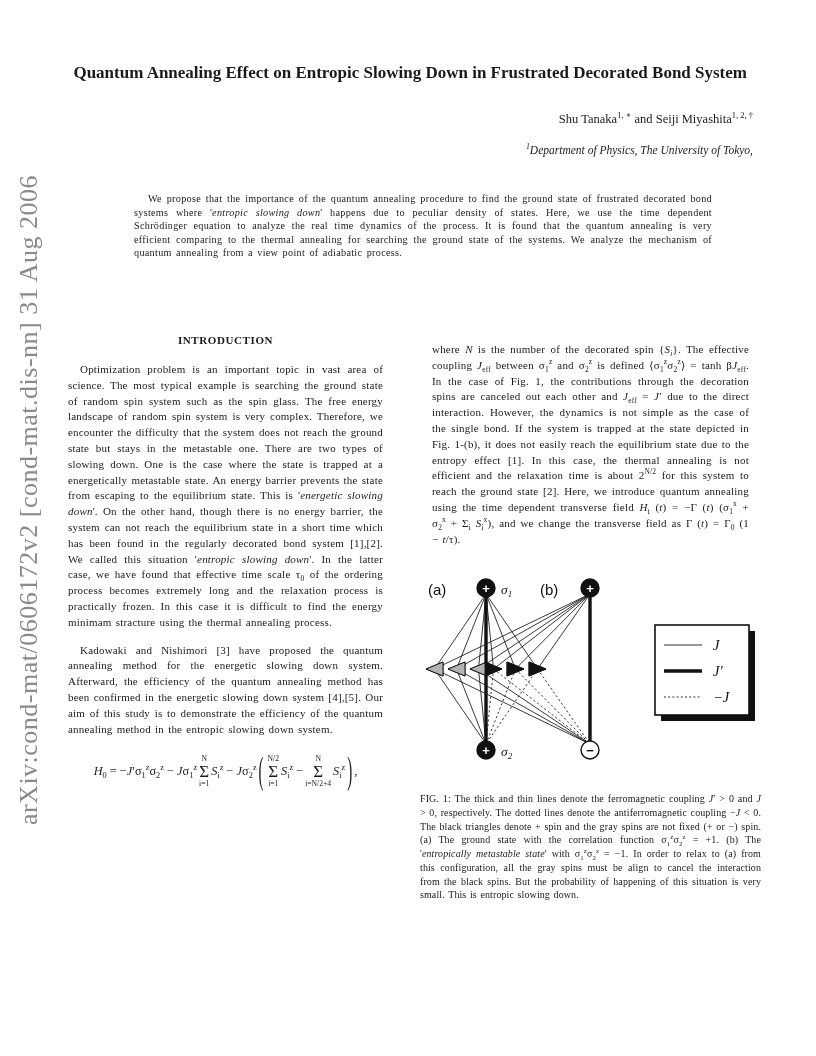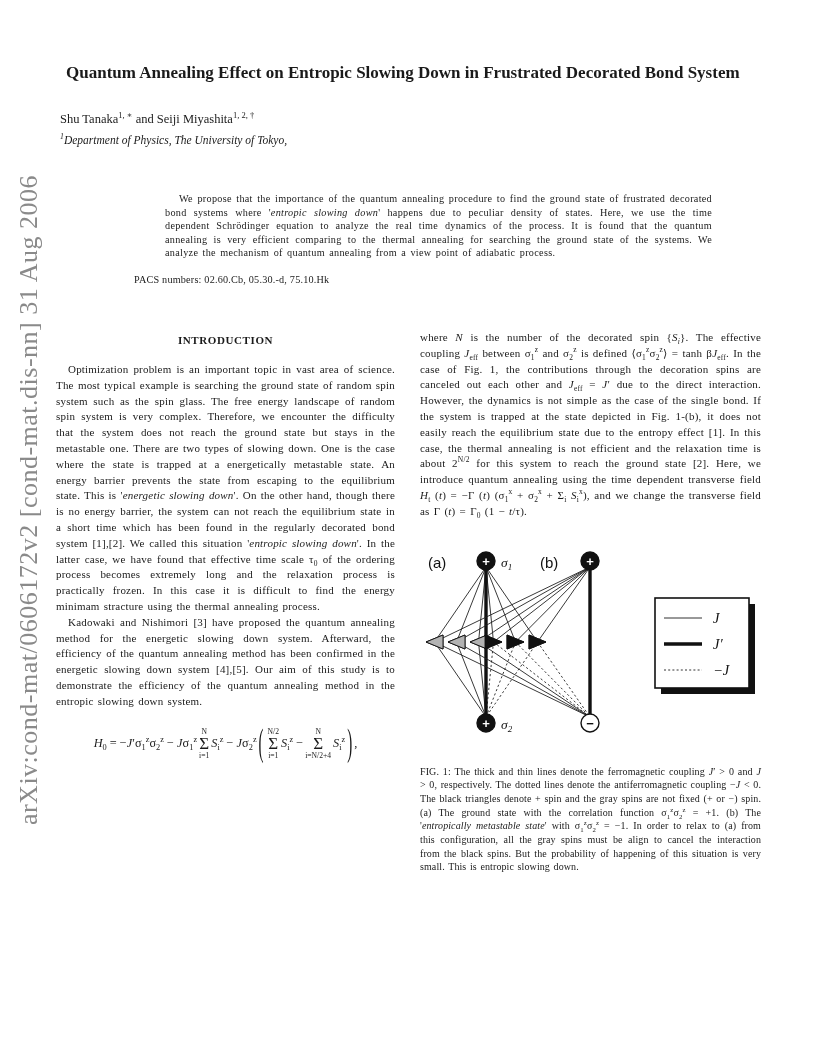--- a/index.html
+++ b/index.html
@@ -5,39 +5,39 @@
   html,body{margin:0;padding:0;background:#fff;}
   #page{position:relative;width:816px;height:1056px;background:#ffffff;overflow:hidden;
         font-family:"Liberation Serif","DejaVu Serif","DejaVu Sans",serif;color:#1a1a1a;}
 
   
   #arxiv-strip{position:absolute;left:-313px;top:477px;width:700px;height:46px;
     transform:rotate(-90deg);text-align:center;font-size:26px;color:#8a8a8a;
     white-space:nowrap;letter-spacing:.5px;}
 
   
-  #title-block{position:absolute;left:60px;top:62px;width:704px;text-align:left;}
+  #title-block{position:absolute;left:49px;top:62px;width:704px;text-align:right;}
   .paper-title{font-size:17px;font-weight:bold;line-height:22px;margin:0 auto;width:692px;}
   .authors{margin-top:28px;font-size:12.5px;}
-  .affiliations{margin-top:6px;font-size:11.5px;font-style:italic;line-height:15px;}
+  .affiliations{margin-top:16px;font-size:11.5px;font-style:italic;line-height:15px;}
 
   
   #abstract-block{position:absolute;left:134px;top:192px;width:578px;}
   .abstract-text{font-size:10.2px;line-height:13.5px;text-align:justify;
      letter-spacing:.3px;word-spacing:1.5px;font-weight:bold;}
-  .abstract-text{font-weight:normal;margin-left:31px;}
+  .abstract-text{font-weight:normal;}
   .abstract-text .lead-indent{display:inline-block;width:14px;}
   .pacs{margin-top:14px;font-size:10.2px;letter-spacing:.2px;}
 
   
   .col{position:absolute;top:330px;}
   #col-left{left:56px;width:339px;}
   #col-right{left:420px;width:341px;}
   .section-heading{text-align:center;font-weight:bold;font-size:11px;letter-spacing:.6px;margin:4px 0 16px 0;}
-  .col p{margin:0;font-size:11px;line-height:15.8px;text-align:justify;
+  .col p{margin:12px;font-size:11px;line-height:15.8px;text-align:justify;
      letter-spacing:.2px;word-spacing:1.2px;text-indent:12px;}
   .col p.noindent{text-indent:0;}
   sup{font-size:68%;line-height:0;}
   sub{font-size:68%;line-height:0;}
 
   
   .equation{margin-top:18px;display:flex;justify-content:center;align-items:center;
      font-size:12.3px;white-space:nowrap;}
   .equation .eqt i{font-style:italic;}
   .sum{display:inline-flex;flex-direction:column;align-items:center;line-height:1;
@@ -64,21 +64,20 @@
   <div id="title-block">
     <div class="paper-title">Quantum Annealing Effect on Entropic Slowing Down in Frustrated Decorated Bond System</div>
     <div class="authors">Shu Tanaka<sup>1, ∗</sup> and Seiji Miyashita<sup>1, 2, †</sup></div>
     <div class="affiliations">
       <div><sup>1</sup>Department of Physics, The University of Tokyo,</div>
     </div>
   </div>
 
   <div id="abstract-block">
     <div class="abstract-text"><span class="lead-indent"></span><span>We propose that the importance of the quantum annealing procedure to find the ground state of frustrated decorated bond systems where '<i>entropic slowing down</i>' happens due to peculiar density of states. Here, we use the time dependent Schrödinger equation to analyze the real time dynamics of the process. It is found that the quantum annealing is very efficient comparing to the thermal annealing for searching the ground state of the systems. We analyze the mechanism of quantum annealing from a view point of adiabatic process.</span></div>
-    <div class="pacs">PACS numbers: 02.60.Cb, 05.30.-d, 75.10.Hk</div>
   </div>
 
   <div class="col" id="col-left">
     <div class="section-heading">INTRODUCTION</div>
     <p>Optimization problem is an important topic in vast area of science. The most typical example is searching the ground state of random spin system such as the spin glass. The free energy landscape of random spin system is very complex. Therefore, we encounter the difficulty that the system does not reach the ground state but stays in the metastable one. There are two types of slowing down. One is the case where the state is trapped at a energetically metastable state. An energy barrier prevents the state from escaping to the equilibrium state. This is '<i>energetic slowing down</i>'. On the other hand, though there is no energy barrier, the system can not reach the equilibrium state in a short time which has been found in the regularly decorated bond system [1],[2]. We called this situation '<i>entropic slowing down</i>'. In the latter case, we have found that effective time scale τ<sub>0</sub> of the ordering process becomes extremely long and the relaxation process is practically frozen. In this case it is difficult to find the energy minimam stracture using the thermal annealing process.</p>
     <p>Kadowaki and Nishimori [3] have proposed the quantum annealing method for the energetic slowing down system. Afterward, the efficiency of the quantum annealing method has been confirmed in the energetic slowing down system [4],[5]. Our aim of this study is to demonstrate the efficiency of the quantum annealing method in the entropic slowing down system.</p>
     <div class="equation">
         <span class="eqt"><i>H</i><sub>0</sub> = −<i>J</i>′σ<sub>1</sub><sup>z</sup>σ<sub>2</sub><sup>z</sup> − <i>J</i>σ<sub>1</sub><sup>z</sup></span>
         <span class="sum">
           <span class="lim">N</span>

